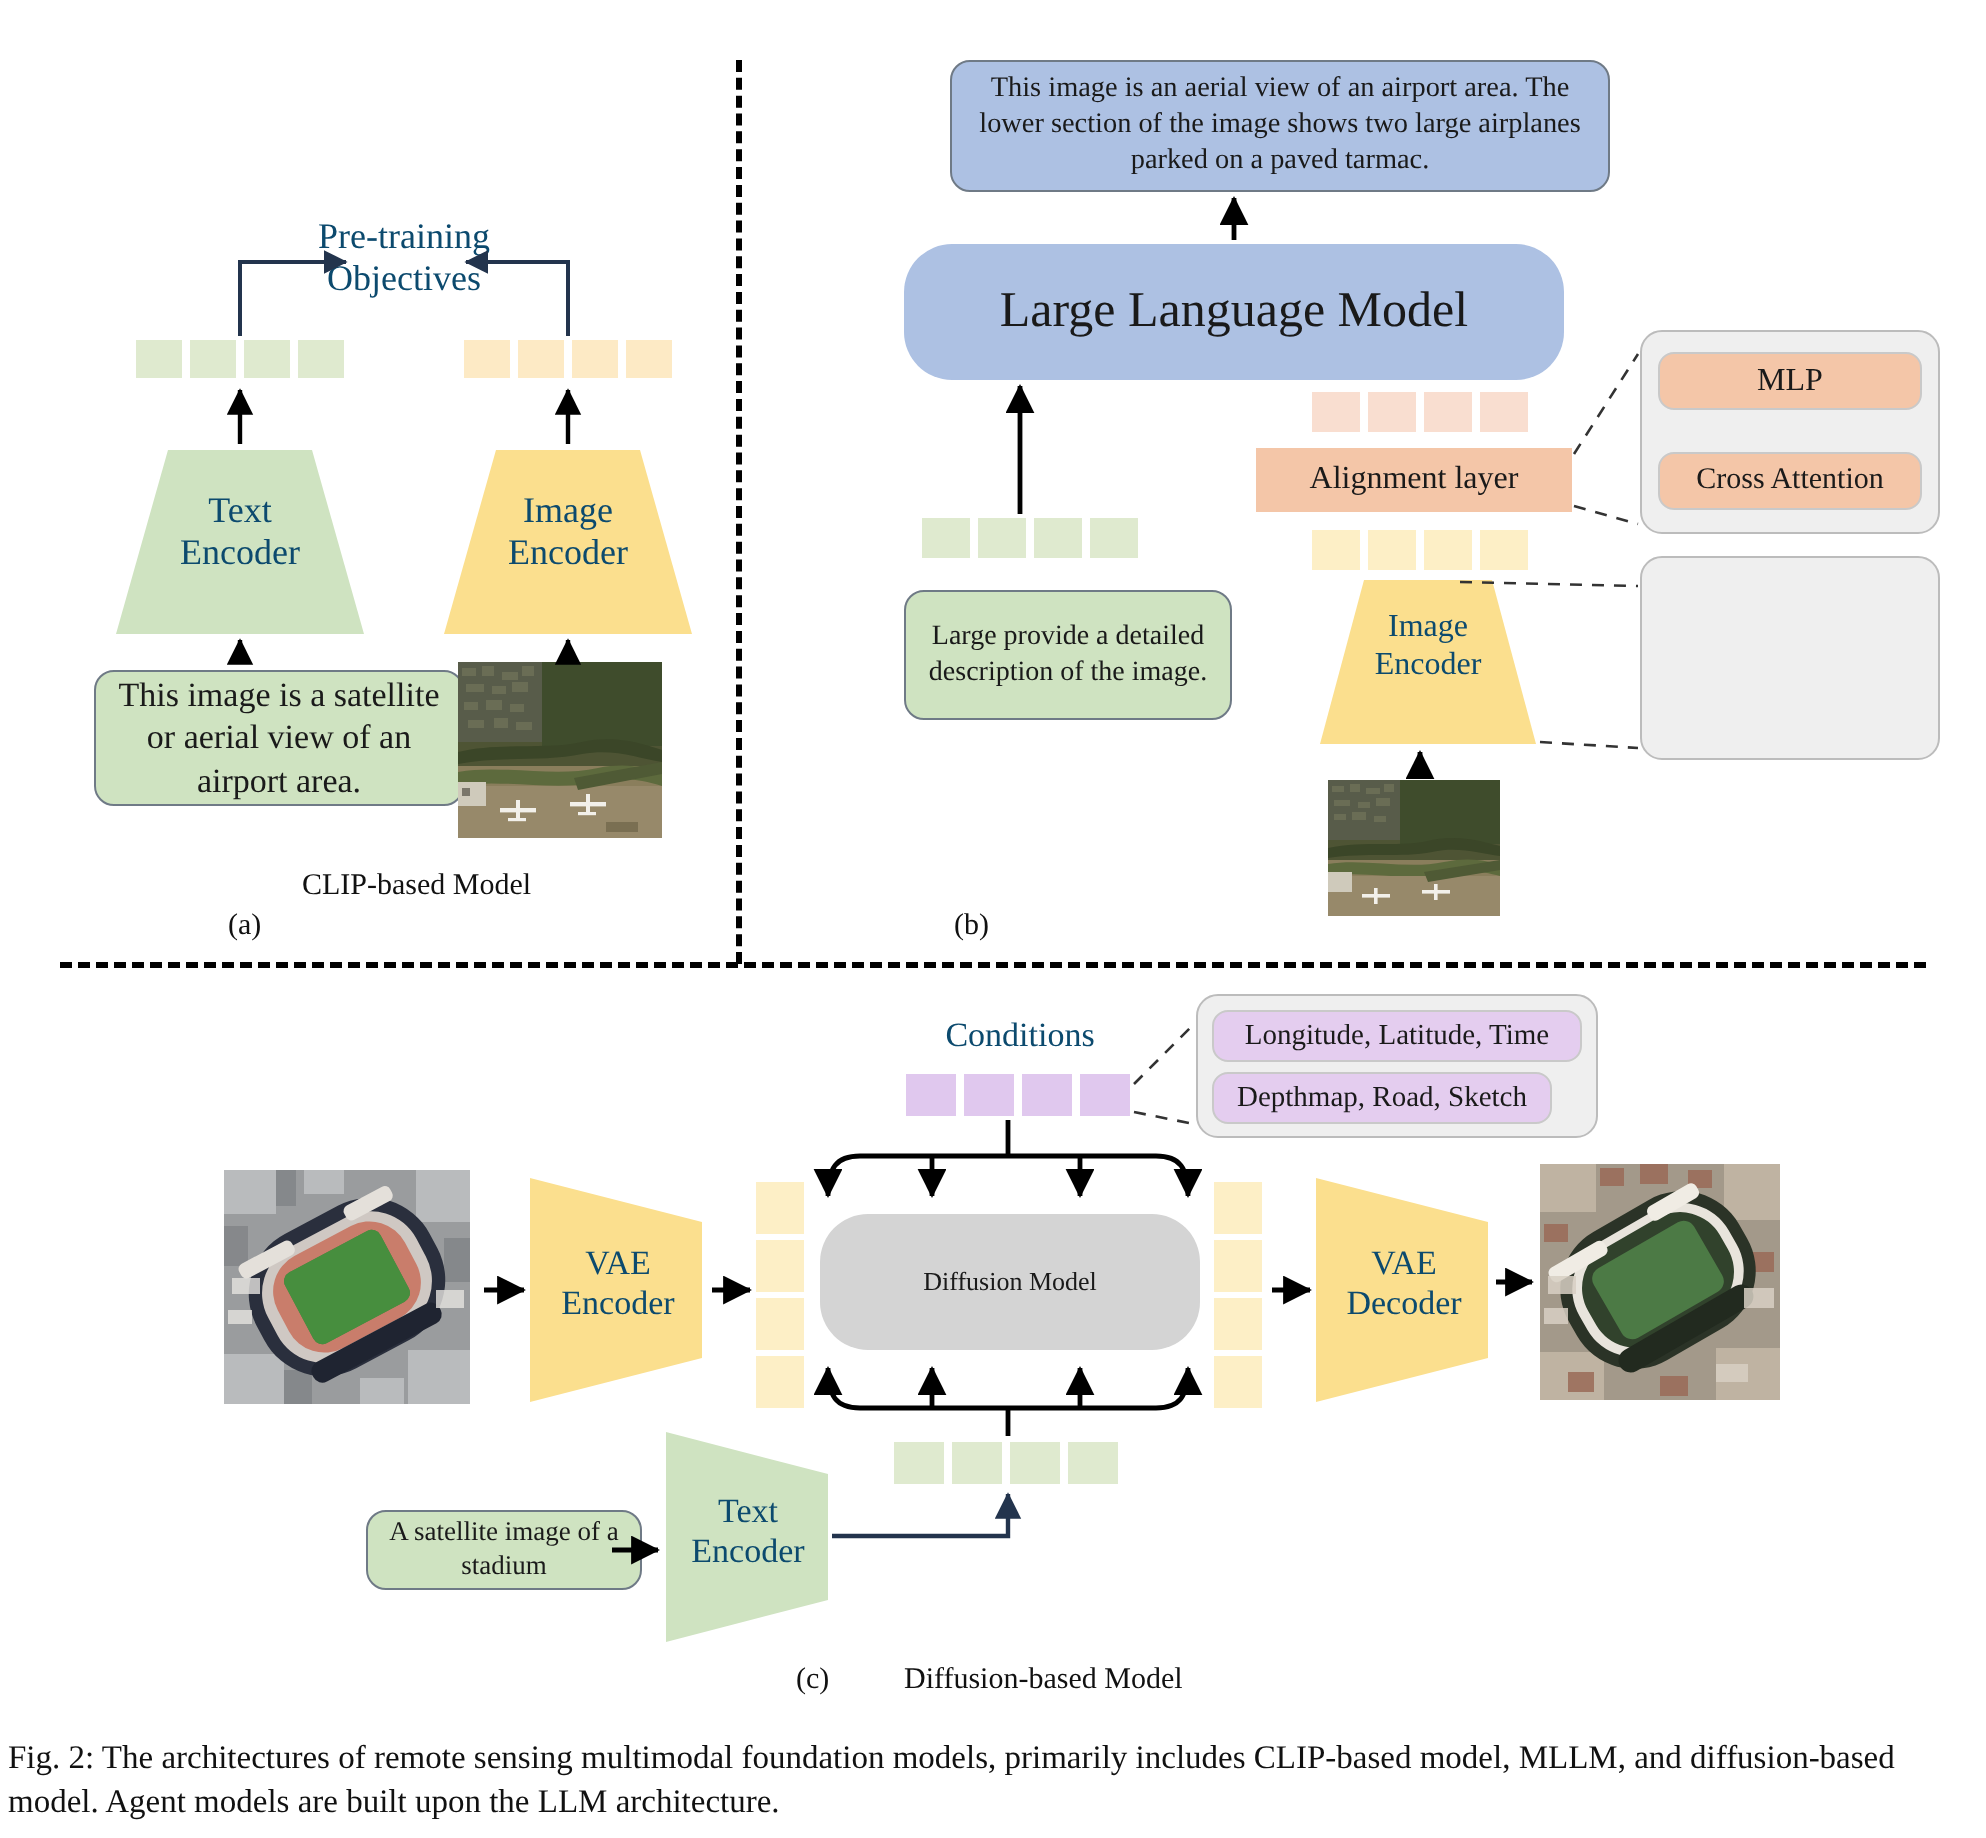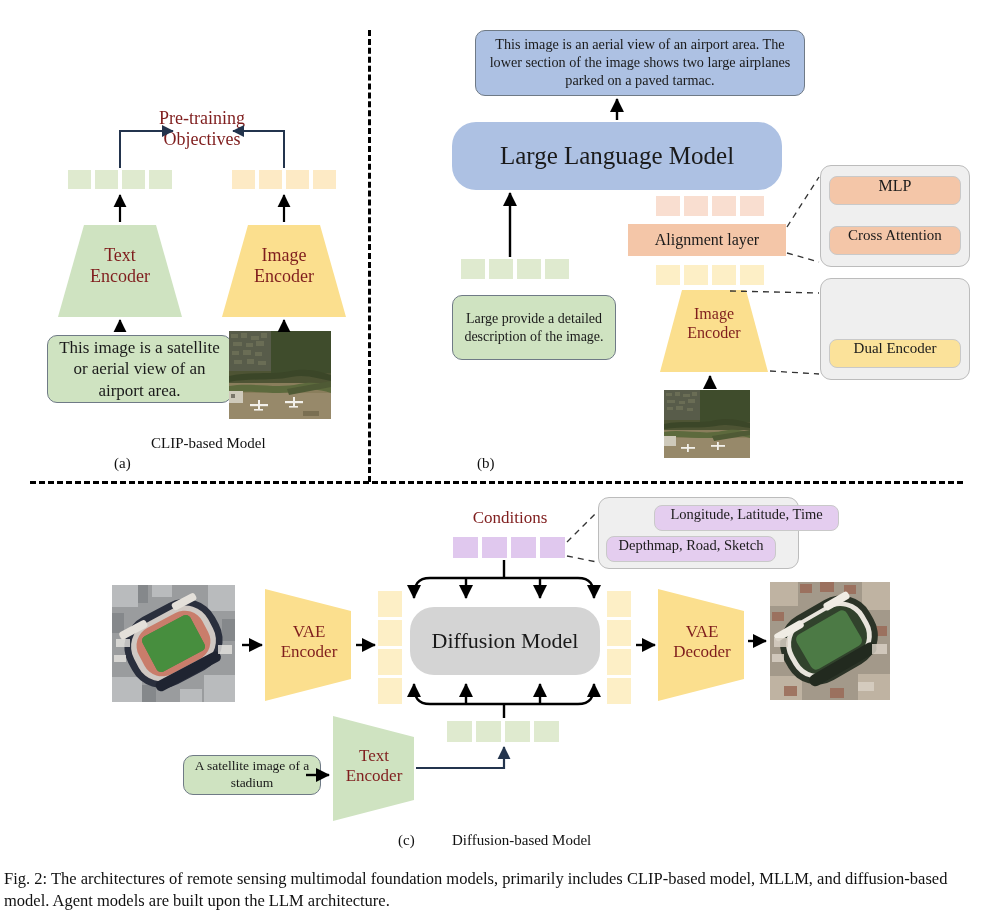--- a/index.html
+++ b/index.html
@@ -17,21 +17,21 @@
     height: 919px;
     overflow: hidden;
     background: #ffffff;
   }
   .abs { position: absolute; }
 
   
   .txt {
     position: absolute;
     font-family: "Liberation Serif", "DejaVu Serif", serif;
-    color: #7f1d1d;
+    color: #0c4a6e;
     line-height: 1.18;
     white-space: pre-line;
     text-align: center;
   }
 
   
   .rbox {
     position: absolute;
     box-sizing: border-box;
     border: 1.3px solid #6f7a86;
@@ -71,20 +71,21 @@
     background: #efefef;
     border: 1.2px solid #bcbcbc;
     border-radius: 11px;
   }
   .pill {
     position: absolute;
     box-sizing: border-box;
     border: 1.1px solid #c9c9c9;
     border-radius: 8px;
     display: flex;
+    align-items: center;
     justify-content: center;
     text-align: center;
   }
   .pill.orange { background: #f4c6a8; }
   .pill.yellow { background: #fbe29a; }
   .pill.purple { background: #e4cdef; }
 
   
   .trap { position: absolute; }
 
@@ -285,35 +286,32 @@
 
   <div class="group" style="left:820px; top:165px; width:150px; height:102px;"></div>
   <div class="pill orange" style="left:829px; top:176px; width:132px; height:29px; font-size:16px;">
     <span>MLP</span>
   </div>
   <div class="pill orange" style="left:829px; top:226px; width:132px; height:29px; font-size:15px;">
     <span>Cross Attention</span>
   </div>
 
   <div class="group" style="left:820px; top:278px; width:150px; height:102px;"></div>
-  <div class="pill yellow" style="left:829px; top:339px; width:132px; height:29px; font-size:15px;">
-    <span>Dual Encoder</span>
-  </div>
 
   <div class="panel-caption" style="left:477px; top:455px;">(b)</div>
 
   <div class="txt" style="left:455px; top:508px; width:110px; font-size:17px;">Conditions</div>
 
   <div class="tok" style="left:453px; top:537px; width:25px; height:21px; background:#e0c8ee;"></div>
   <div class="tok" style="left:482px; top:537px; width:25px; height:21px; background:#e0c8ee;"></div>
   <div class="tok" style="left:511px; top:537px; width:25px; height:21px; background:#e0c8ee;"></div>
   <div class="tok" style="left:540px; top:537px; width:25px; height:21px; background:#e0c8ee;"></div>
 
   <div class="group" style="left:598px; top:497px; width:201px; height:72px;"></div>
-  <div class="pill purple" style="left:606px; top:505px; width:185px; height:26px; font-size:14.5px;margin-left:48px;">
+  <div class="pill purple" style="left:606px; top:505px; width:185px; height:26px; font-size:14.5px;">
     <span>Longitude, Latitude, Time</span>
   </div>
   <div class="pill purple" style="left:606px; top:536px; width:170px; height:26px; font-size:14.5px;">
     <span>Depthmap, Road, Sketch</span>
   </div>
 
   <div class="thumb" style="left:112px; top:585px; width:123px; height:117px; background:#8c8f92;">
     <svg width="123" height="117" viewBox="0 0 123 117">
       <rect width="123" height="117" fill="#9a9c9e"></rect>
       <g fill="#b9bbbd">
@@ -354,21 +352,21 @@
     </svg>
   </div>
   <div class="txt" style="left:267px; top:622px; width:84px; font-size:17px;">VAE
 Encoder</div>
 
   <div class="tok" style="left:378px; top:591px; width:24px; height:26px; background:#fdefc6;"></div>
   <div class="tok" style="left:378px; top:620px; width:24px; height:26px; background:#fdefc6;"></div>
   <div class="tok" style="left:378px; top:649px; width:24px; height:26px; background:#fdefc6;"></div>
   <div class="tok" style="left:378px; top:678px; width:24px; height:26px; background:#fdefc6;"></div>
 
-  <div class="prect diff" style="left:410px; top:607px; width:190px; height:68px; font-size:22px;">
+  <div class="prect diff" style="left:410px; top:607px; width:190px; height:68px; font-size:13px;">
     <span>Diffusion
 Model</span>
   </div>
 
   <div class="tok" style="left:607px; top:591px; width:24px; height:26px; background:#fdefc6;"></div>
   <div class="tok" style="left:607px; top:620px; width:24px; height:26px; background:#fdefc6;"></div>
   <div class="tok" style="left:607px; top:649px; width:24px; height:26px; background:#fdefc6;"></div>
   <div class="tok" style="left:607px; top:678px; width:24px; height:26px; background:#fdefc6;"></div>
 
   <div class="trap" style="left:658px; top:589px; width:86px; height:112px;">

